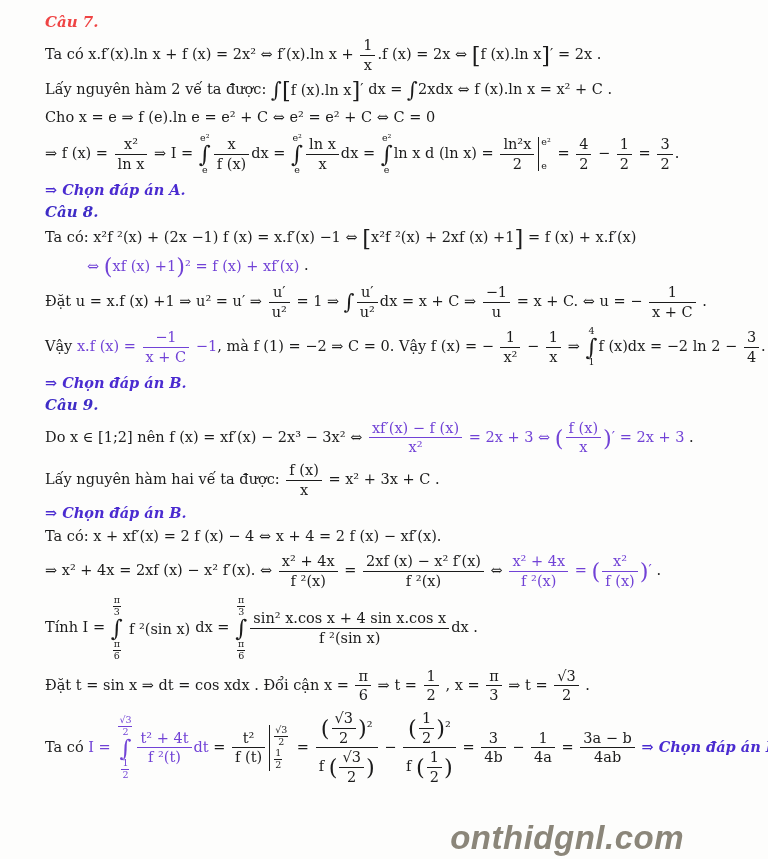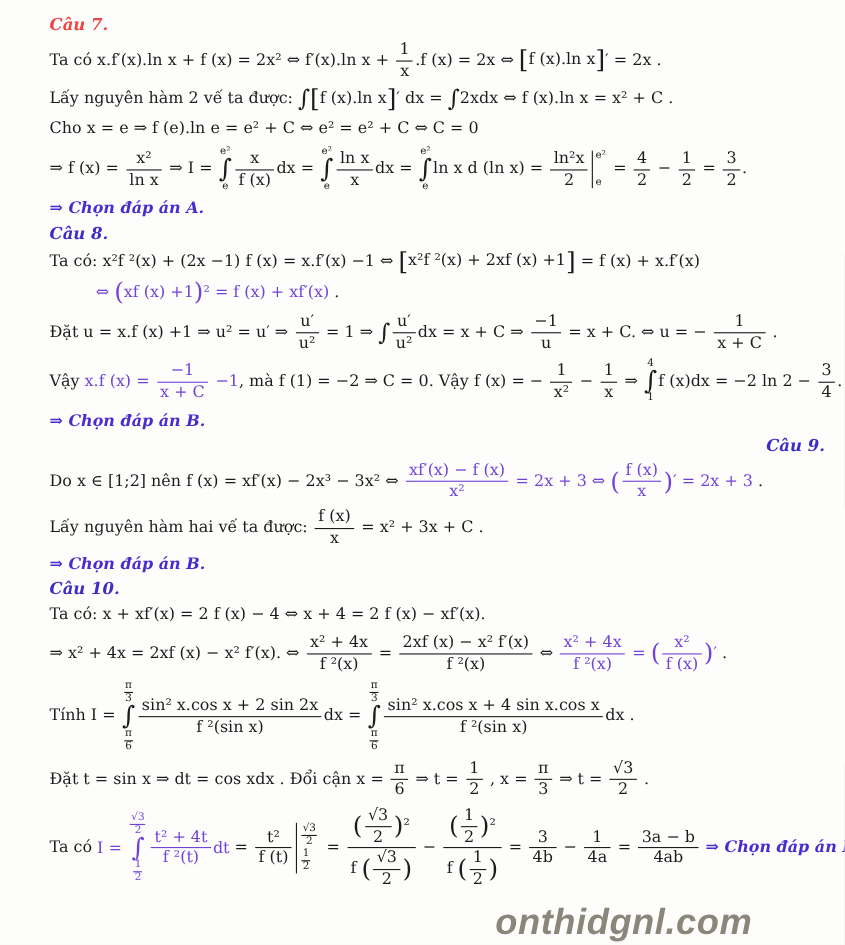--- a/index.html
+++ b/index.html
@@ -99,42 +99,41 @@
             </span>² = f (x) + xf′(x)</span> .</div>
         <div class="line">Đặt u = x.f (x) +1 ⇒ u² = u′ ⇒ <span class="frac"><span class="num">u′</span><span class="den">u²</span></span> = 1 ⇒ <span class="isign-plain">∫</span><span class="frac"><span class="num">u′</span><span class="den">u²</span></span>dx = x + C ⇒ <span class="frac"><span class="num">−1</span><span class="den">u</span></span> = x + C. ⇔ u = − <span class="frac"><span class="num">1</span><span class="den">x + C</span></span> .</div>
         <div class="line">Vậy <span class="purple" style="color: rgb(113, 66, 214);">x.f (x) = <span class="frac"><span class="num">−1</span><span class="den">x + C</span></span> −1</span>, mà f (1) = −2 ⇒ C = 0. Vậy f (x) = − <span class="frac"><span class="num">1</span><span class="den">x²</span></span> − <span class="frac"><span class="num">1</span><span class="den">x</span></span> ⇒ <span class="int">
             <span class="hi">4</span>
             <span class="isign">∫</span>
             <span class="lo">1</span>
           </span>f (x)dx = −2 ln 2 − <span class="frac"><span class="num">3</span><span class="den">4</span></span>.</div>
         <div class="answer" style="color: rgb(74, 43, 208);">⇒ Chọn đáp án B.</div>
       </div>
       <div class="section">
-        <div class="heading" style="color: rgb(62, 44, 198); text-align: right;">Câu 9.</div>
+        <div class="heading" style="color: rgb(62, 44, 198);">Câu 9.</div>
         <div class="line">Do x ∈ [1;2] nên f (x) = xf′(x) − 2x³ − 3x² ⇔ <span class="purple" style="color: rgb(113, 66, 214);"><span class="frac"><span class="num">xf′(x) − f (x)</span><span class="den">x²</span></span> = 2x + 3 ⇔ <span class="grp">
               <span class="bigp">(</span>
               <span class="grp-c"><span class="frac"><span class="num">f (x)</span><span class="den">x</span></span></span>
               <span class="bigp">)</span>
             </span>′ = 2x + 3</span> .</div>
         <div class="line">Lấy nguyên hàm hai vế ta được: <span class="frac"><span class="num">f (x)</span><span class="den">x</span></span> = x² + 3x + C .</div>
         <div class="answer" style="color: rgb(74, 43, 208);">⇒ Chọn đáp án B.</div>
       </div>
       <div class="section">
-        <div class="heading" style="color: rgb(62, 44, 198);">Câu 10.</div>
         <div class="line">Ta có: x + xf′(x) = 2 f (x) − 4 ⇔ x + 4 = 2 f (x) − xf′(x).</div>
         <div class="line">⇒ x² + 4x = 2xf (x) − x² f′(x). ⇔ <span class="frac"><span class="num">x² + 4x</span><span class="den">f ²(x)</span></span> = <span class="frac"><span class="num">2xf (x) − x² f′(x)</span><span class="den">f ²(x)</span></span> ⇔ <span class="purple" style="color: rgb(113, 66, 214);"><span class="frac"><span class="num">x² + 4x</span><span class="den">f ²(x)</span></span> = <span class="grp">
               <span class="bigp">(</span>
               <span class="grp-c"><span class="frac"><span class="num">x²</span><span class="den">f (x)</span></span></span>
               <span class="bigp">)</span>
             </span>′</span> .</div>
         <div class="line">Tính I = <span class="int">
             <span class="hi"><span class="frac"><span class="num">π</span><span class="den">3</span></span></span>
             <span class="isign">∫</span>
             <span class="lo"><span class="frac"><span class="num">π</span><span class="den">6</span></span></span>
-          </span><span class="frac"><span class="num">sin² x.cos x + 2 sin 2x</span><span class="den">f ²(sin x)</span></span>dx = <span class="int">
+          </span><span class="frac"><span class="den">f ²(sin x)</span></span>dx = <span class="int">
             <span class="hi"><span class="frac"><span class="num">π</span><span class="den">3</span></span></span>
             <span class="isign">∫</span>
             <span class="lo"><span class="frac"><span class="num">π</span><span class="den">6</span></span></span>
           </span><span class="frac"><span class="num">sin² x.cos x + 4 sin x.cos x</span><span class="den">f ²(sin x)</span></span>dx .</div>
         <div class="line">Đặt t = sin x ⇒ dt = cos xdx . Đổi cận x = <span class="frac"><span class="num">π</span><span class="den">6</span></span> ⇒ t = <span class="frac"><span class="num">1</span><span class="den">2</span></span> ,  x = <span class="frac"><span class="num">π</span><span class="den">3</span></span> ⇒ t = <span class="frac"><span class="num">√3</span><span class="den">2</span></span> .</div>
         <div class="line">Ta có <span class="purple" style="color: rgb(113, 66, 214);">I = <span class="int">
               <span class="hi"><span class="frac"><span class="num">√3</span><span class="den">2</span></span></span>
               <span class="isign">∫</span>
               <span class="lo"><span class="frac"><span class="num">1</span><span class="den">2</span></span></span>
             </span><span class="frac"><span class="num">t² + 4t</span><span class="den">f ²(t)</span></span>dt</span> = <span class="frac"><span class="num">t²</span><span class="den">f (t)</span></span><span class="evalbar">

